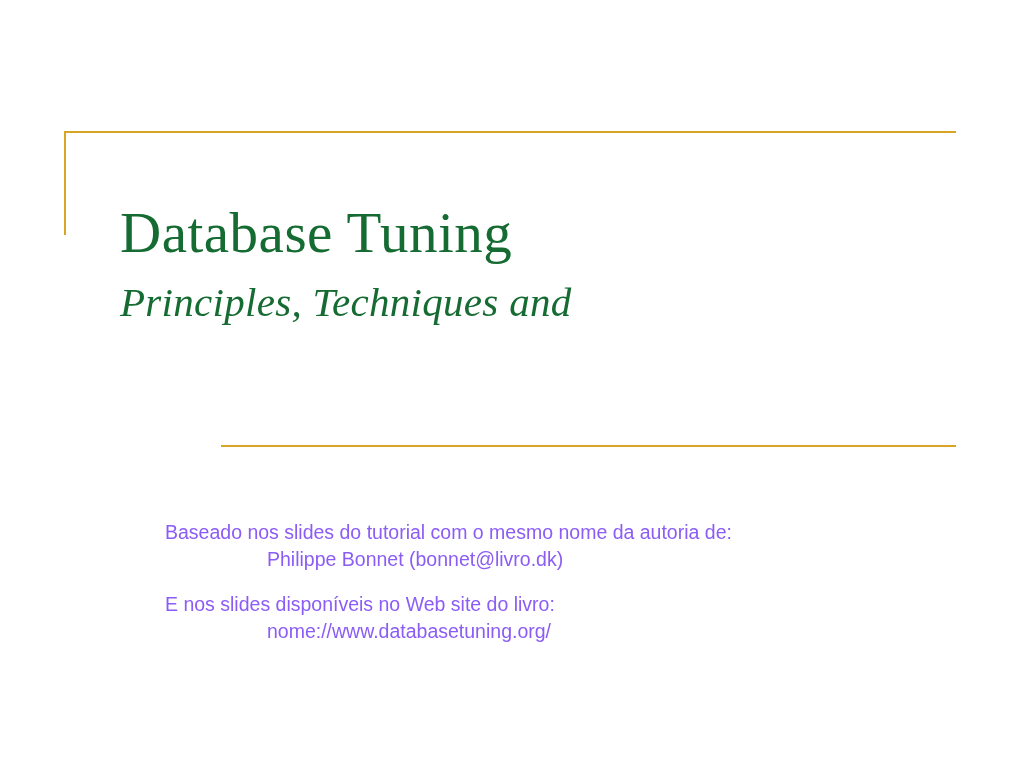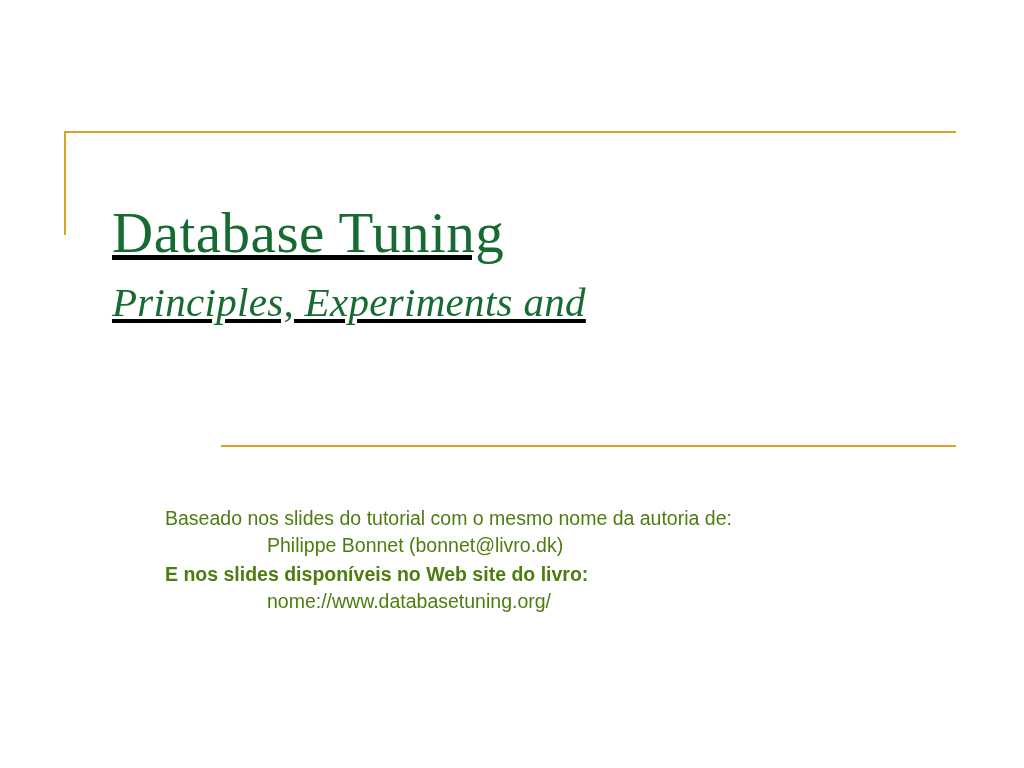--- a/index.html
+++ b/index.html
@@ -48,24 +48,23 @@
     position: absolute;
     left: 157px;
     top: 314px;
     width: 735px;
     height: 2px;
     background: #d9a526;
   }
 
   .title-block {
     position: absolute;
-    left: 112px;
+    left: 120px;
     top: 200px;
     width: 860px;
-    text-decoration: underline;
   }
   .title-main {
     font-family: "Liberation Serif", serif;
     font-size: 57px;
     line-height: 66px;
     color: #156b32;
     letter-spacing: 0.5px;
     white-space: nowrap;
   }
   .title-sub {
@@ -75,51 +74,50 @@
     line-height: 60px;
     color: #156b32;
     letter-spacing: 0.3px;
     margin-top: 6px;
     white-space: nowrap;
   }
 
   .body-block {
     position: absolute;
     left: 165px;
-    top: 505px;
+    top: 519px;
     width: 820px;
-    color: #4d7c0f;
+    color: #8b5cf6;
     font-size: 19.5px;
     line-height: 27px;
   }
   .body-line {
     white-space: nowrap;
   }
   .body-line.indent {
     padding-left: 102px;
   }
   .body-line.gap {
-    margin-top: 2px;
-    font-weight: bold;
+    margin-top: 18px;
   }
 </style>
 </head>
 <body>
 
 <div class="slide">
 
   <div class="title-frame">
     <div class="frame-top"></div>
     <div class="frame-left"></div>
     <div class="frame-bottom"></div>
   </div>
 
   <div class="title-block">
     <div class="title-main">Database Tuning</div>
-    <div class="title-sub">Principles, Experiments and</div>
+    <div class="title-sub">Principles, Techniques and</div>
   </div>
 
   <div class="body-block">
     <div class="body-line">Baseado nos slides do tutorial com o mesmo nome da autoria de:</div>
     <div class="body-line indent">Philippe Bonnet (bonnet@livro.dk)</div>
     <div class="body-line gap">E nos slides disponíveis no Web site do livro:</div>
     <div class="body-line indent">nome://www.databasetuning.org/</div>
   </div>
 
 </div>

